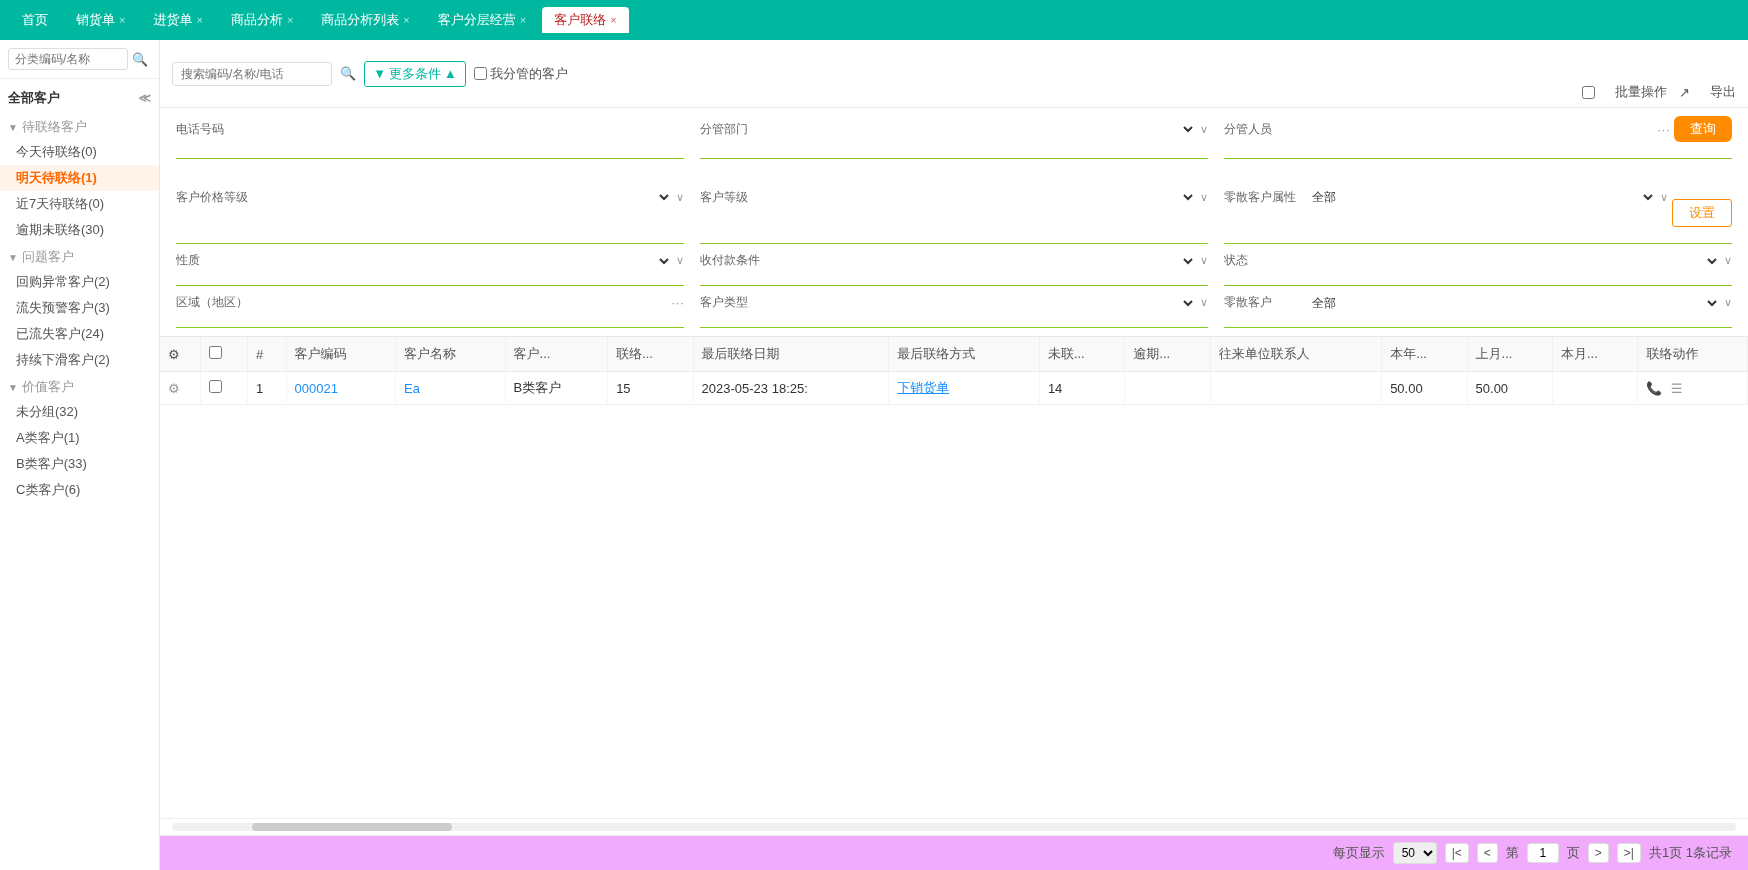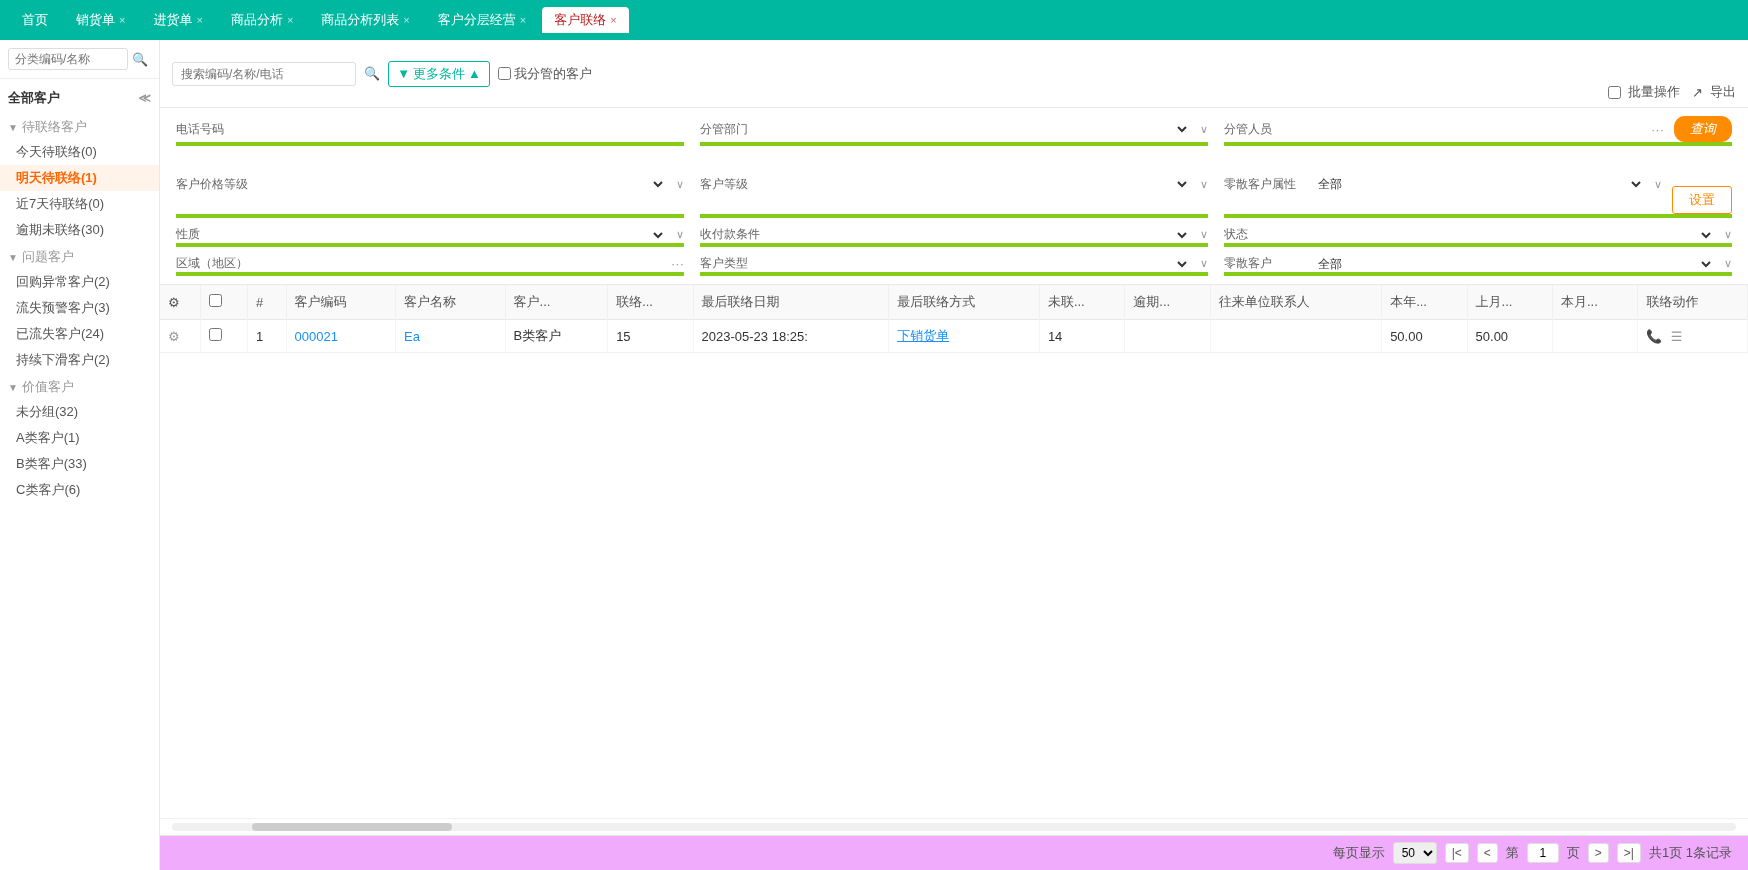--- a/index.html
+++ b/index.html
@@ -109,21 +109,21 @@
       padding: 6px 12px;
       display: flex;
       align-items: center;
       gap: 8px;
     }
     .filter-search-input {
       border: 1px solid #ddd;
       border-radius: 3px;
       padding: 4px 8px;
       font-size: 12px;
-      width: 184px;
+      width: 160px;
       outline: none;
       color: #999;
     }
     .filter-btn {
       display: flex;
       align-items: center;
       gap: 3px;
       color: #00b8a0;
       cursor: pointer;
       font-size: 12px;
@@ -140,43 +140,43 @@
       cursor: pointer;
     }
     .filter-right {
       margin-left: auto;
       display: flex;
       gap: 12px;
     }
     .bulk-btn, .export-btn {
       display: flex;
       align-items: center;
-      gap: 7px;
+      gap: 20px;
       color: #555;
       font-size: 12px;
       cursor: pointer;
       margin-top: 37px;
     }
     .bulk-btn input[type=checkbox] { margin: 0; }
 
     
     .adv-filter {
       background: #fff;
       border-bottom: 1px solid #e8e8e8;
       padding: 8px 16px;
       display: grid;
       grid-template-columns: repeat(3, 1fr);
       gap: 8px 16px;
     }
     .filter-row {
       display: flex;
       align-items: center;
-      gap: 10px;
-      border-bottom: 4px solid #84cc16;
-      padding-bottom: 0;
+      gap: 4px;
+      border-bottom: 1px solid #84cc16;
+      padding-bottom: 16px;
     }
     .filter-label {
       color: #666;
       font-size: 12px;
       white-space: nowrap;
       min-width: 80px;
     }
     .filter-select {
       flex: 1;
       border: none;
@@ -193,24 +193,23 @@
       font-size: 12px;
       color: #333;
     }
     .filter-dots { color: #999; cursor: pointer; font-size: 13px; margin-left: 4px; }
     .filter-arrow { color: #999; font-size: 11px; }
     .btn-query {
       background: #ff8c00;
       color: #fff;
       border: none;
       padding: 4px 16px;
-      border-radius: 11px;
+      border-radius: 6px;
       cursor: pointer;
       font-size: 13px;
-      font-style: italic;
     }
     .btn-set {
       background: #fff;
       color: #ff8c00;
       border: 1px solid #ff8c00;
       padding: 4px 16px;
       border-radius: 3px;
       cursor: pointer;
       font-size: 13px;
       margin-top: 32px;

